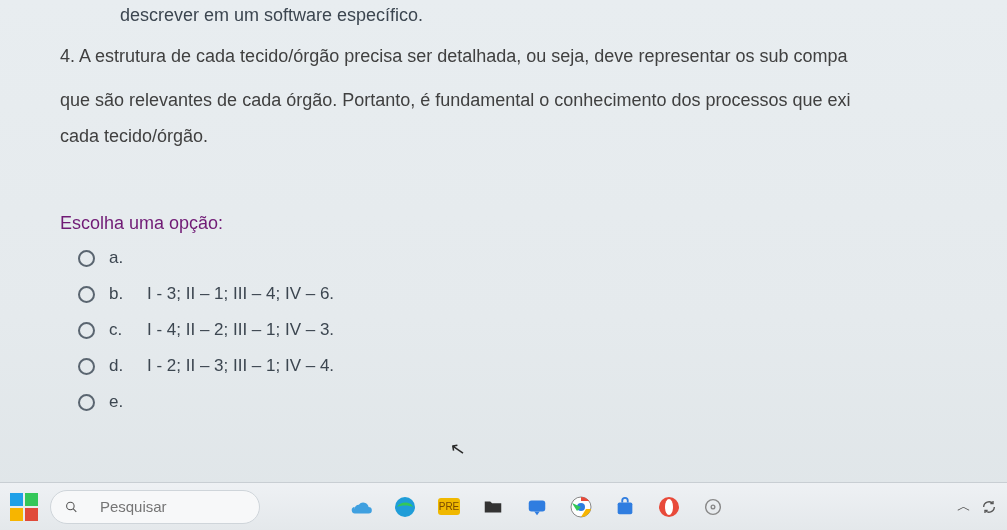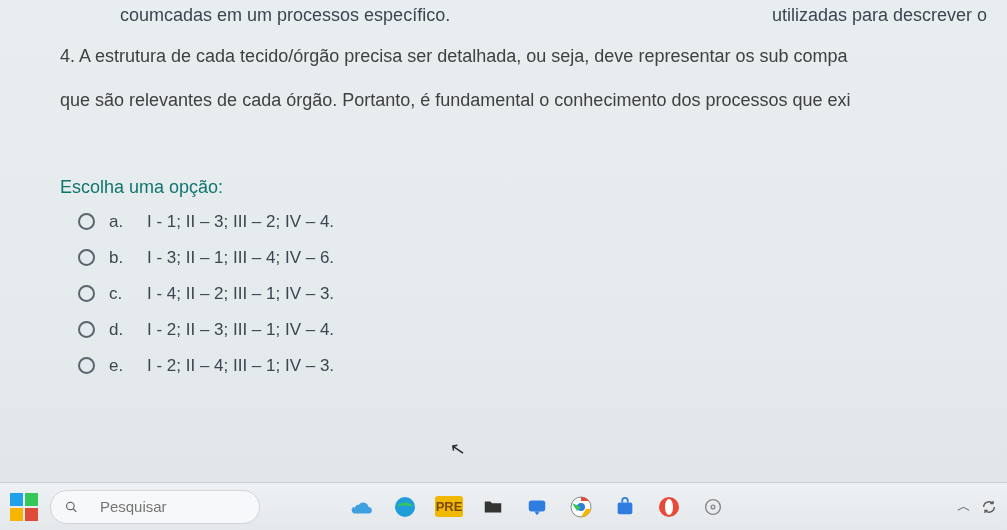--- a/index.html
+++ b/index.html
@@ -21,21 +21,21 @@
       color: #3c4650;
     }
     .question-text {
       font-size: 18px;
       line-height: 1.9;
       color: #404040;
       margin-top: 8px;
     }
     .prompt {
       font-size: 18px;
-      color: #0f766e;
+      color: #701a75;
       margin-top: 60px;
       margin-bottom: 14px;
     }
     .options {
       padding-left: 18px;
     }
     .option {
       display: flex;
       align-items: center;
       gap: 14px;
@@ -132,53 +132,51 @@
       color: #555;
       font-size: 14px;
     }
     .tray svg { width:16px; height:16px; }
   </style>
 </head>
 <body>
 
 <div class="content">
   <div style="display:flex; justify-content:space-between;">
-    <div class="partial-line" style="padding-left:60px;">coumcadas em um processos específico.</div>
-    <div class="partial-line">utilizadas para descrever o</div>
+    <div class="partial-line" style="padding-left:60px;">descrever em um software específico.</div>
   </div>
   <div class="question-text">4. A estrutura de cada tecido/órgão precisa ser detalhada, ou seja, deve representar os sub compa</div>
   <div class="question-text" style="margin-top:10px;">que são relevantes de cada órgão. Portanto, é fundamental o conhecimento dos processos que exi</div>
+  <div class="question-text" style="margin-top:2px;">cada tecido/órgão.</div>
 
   <div class="prompt">Escolha uma opção:</div>
 
   <div class="options">
     <div class="option">
       <span class="radio"></span>
       <span class="option-letter">a.</span>
-      <span>I - 1; II – 3; III – 2; IV – 4.</span>
     </div>
     <div class="option">
       <span class="radio"></span>
       <span class="option-letter">b.</span>
       <span>I - 3; II – 1; III – 4; IV – 6.</span>
     </div>
     <div class="option">
       <span class="radio"></span>
       <span class="option-letter">c.</span>
       <span>I - 4; II – 2; III – 1; IV – 3.</span>
     </div>
     <div class="option">
       <span class="radio"></span>
       <span class="option-letter">d.</span>
       <span>I - 2; II – 3; III – 1; IV – 4.</span>
     </div>
     <div class="option">
       <span class="radio"></span>
       <span class="option-letter">e.</span>
-      <span>I - 2; II – 4; III – 1; IV – 3.</span>
     </div>
   </div>
 </div>
 
 <div class="cursor">↖</div>
 
 <div class="taskbar">
   <div class="start">
     <div></div>
       <div></div>
@@ -198,21 +196,21 @@
           <path fill="#3fa0e0" d="M6 14a4 4 0 014-4 5 5 0 019 2 3 3 0 010 6H7a3 3 0 01-1-6z"></path>
         </svg>
     </div>
     <div class="tb-icon">
       <svg viewBox="0 0 24 24" width="24" height="24">
           <circle cx="12" cy="12" r="10" fill="#1f9dd8"></circle>
           <path d="M4 12c3-6 14-6 16 0-4-2-12-2-16 0z" fill="#34c759"></path>
         </svg>
     </div>
     <div class="tb-icon">
-      <div style="background:#f0b800;color:#7a4a00;font-size:13px;font-weight:bold;padding:3px 1px;border-radius:3px;">PRE</div>
+      <div style="background:#f0b800;color:#7a4a00;font-size:10px;font-weight:normal;padding:3px 1px;border-radius:3px;">PRE</div>
     </div>
     <div class="tb-icon">
       <svg viewBox="0 0 24 24" width="22" height="22">
           <path fill="#333" d="M3 6h6l2 2h10v10H3z"></path>
         </svg>
     </div>
     <div class="tb-icon">
       <svg viewBox="0 0 24 24" width="22" height="22">
           <rect x="3" y="5" width="18" height="12" rx="3" fill="#2f7de0"></rect>
           <path d="M9 17l3 4 3-4z" fill="#2f7de0"></path>

